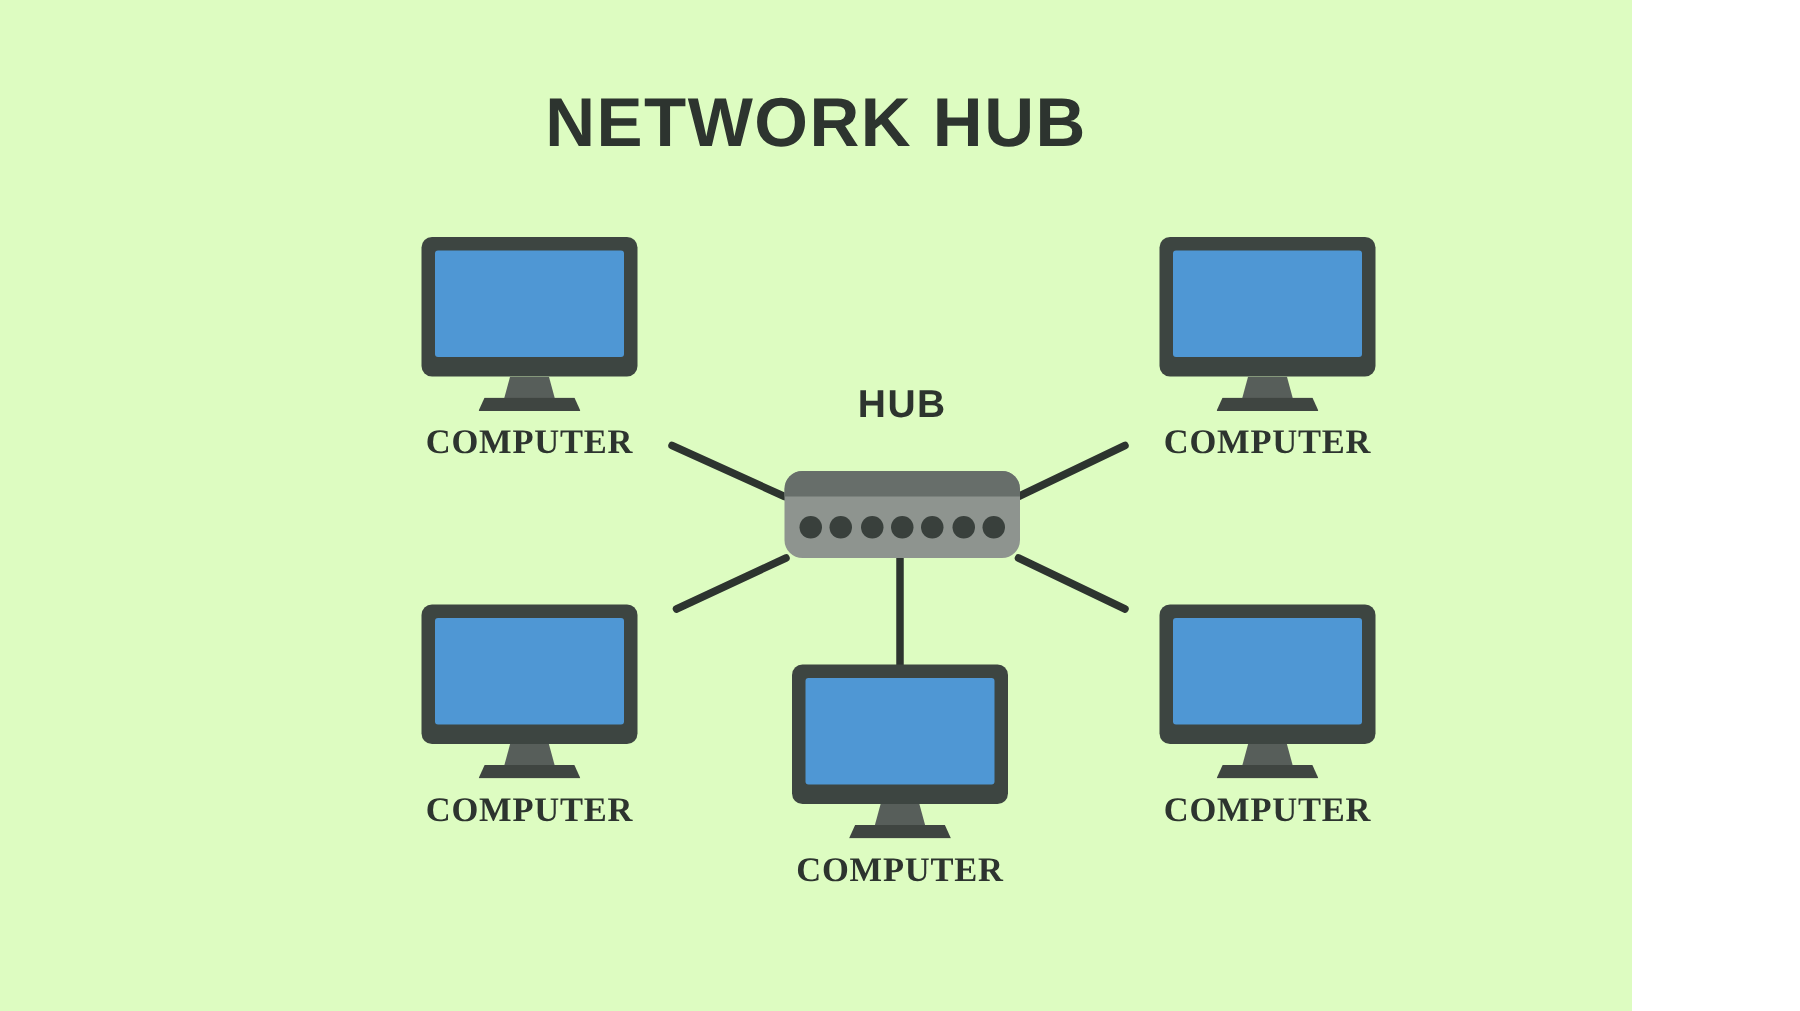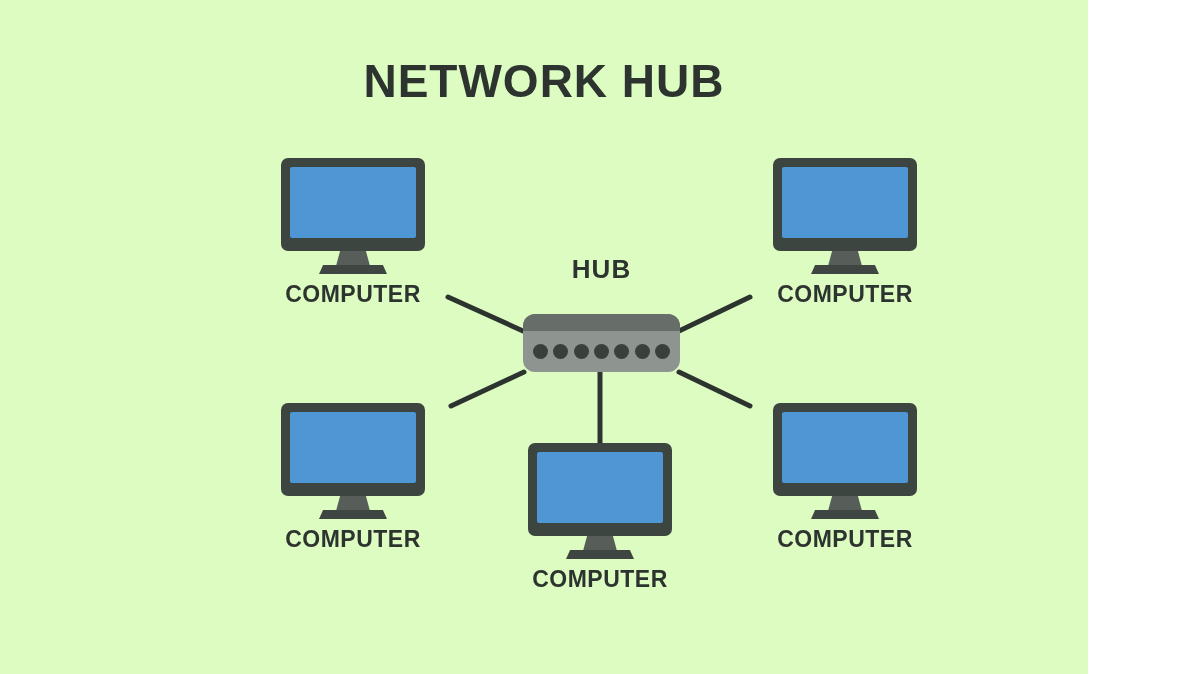--- a/index.html
+++ b/index.html
@@ -76,20 +76,21 @@
   }
   .computer .label {
     margin-top: 9px;
     text-align: center;
     font-size: 23px;
     font-weight: bold;
     letter-spacing: 0.5px;
     white-space: nowrap;
     color: var(--text);
     line-height: 1;
+    font-family: Liberation Serif, serif;
   }
 
   .computer.pos-top-left     { left: 281px; top: 158px; }
   .computer.pos-top-right    { left: 773px; top: 158px; }
   .computer.pos-bottom-left  { left: 281px; top: 403px; }
   .computer.pos-bottom-right { left: 773px; top: 403px; }
   .computer.pos-bottom-center{ left: 528px; top: 443px; }
 
   .hub-label {
     position: absolute;

